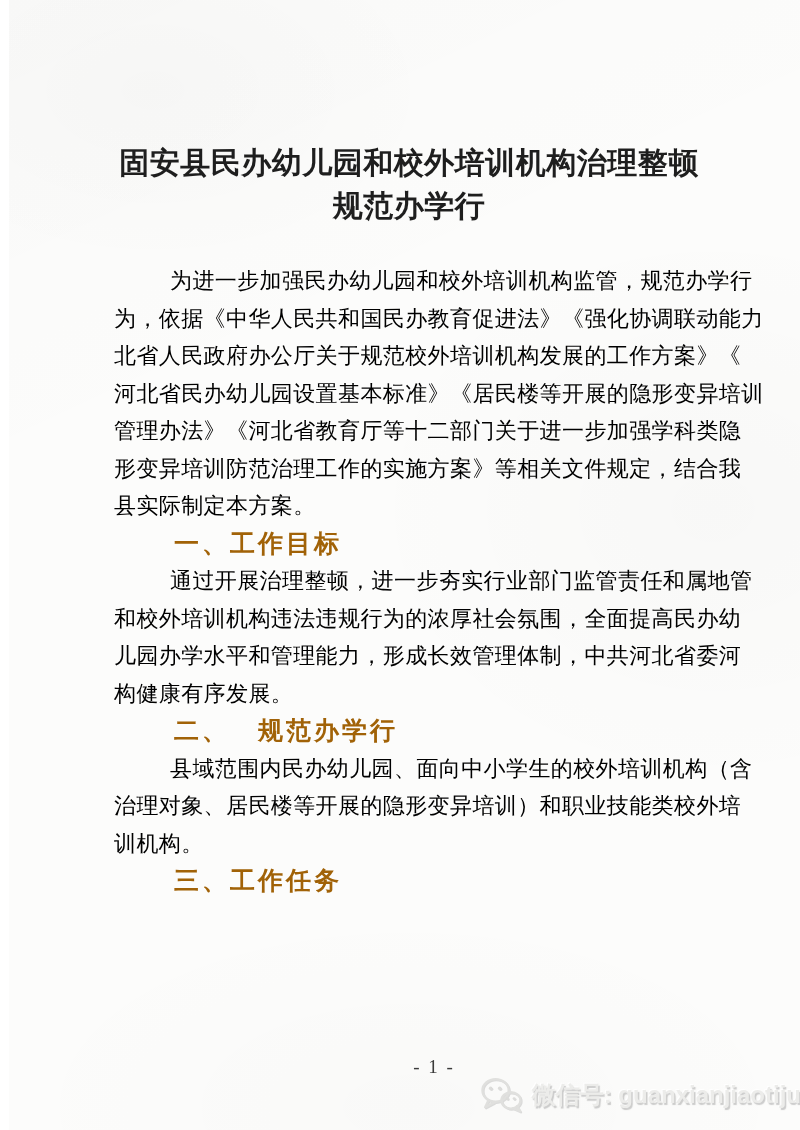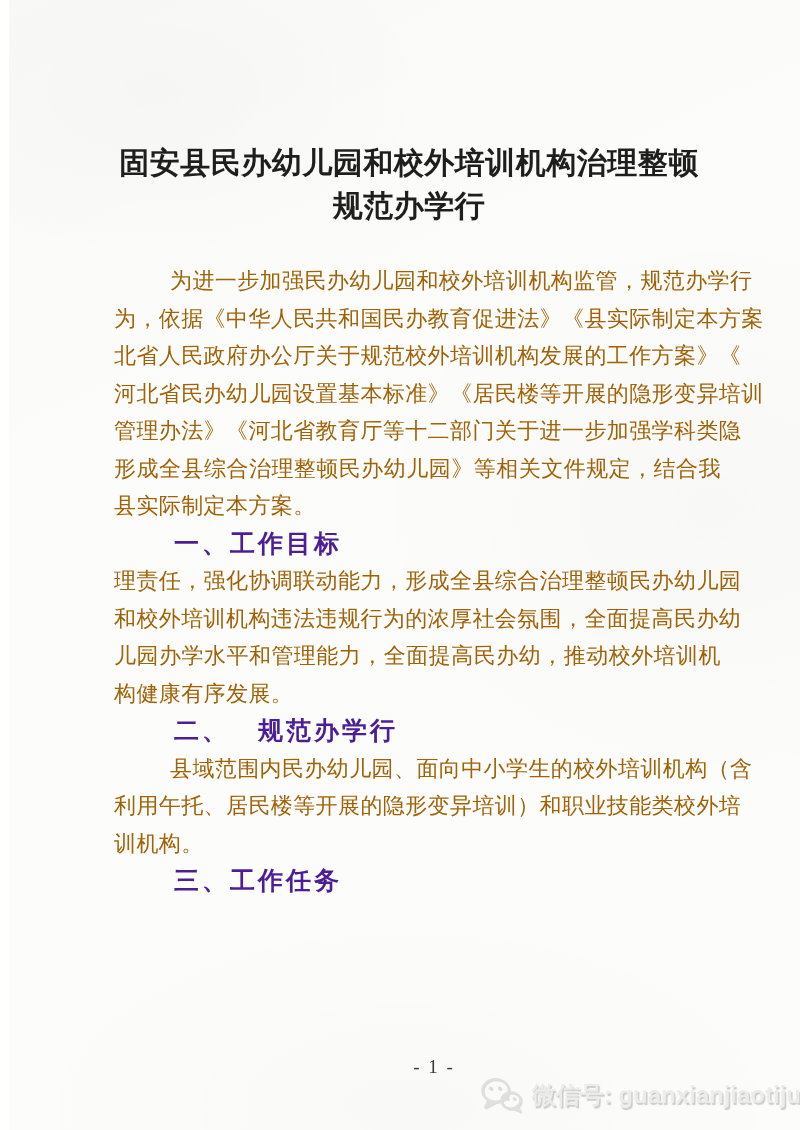--- a/index.html
+++ b/index.html
@@ -27,30 +27,30 @@
     text-align:center;color:#1e1e1e;
     font-size:30px;font-weight:bold;line-height:43px;
     font-family:"Liberation Serif","DejaVu Serif",serif;
     letter-spacing:0.5px;
   }
   .content{
     position:absolute;left:105px;top:262px;width:607px;
   }
   .row{
     height:37.5px;line-height:37.5px;
-    font-size:22px;color:#a16207;
+    font-size:22px;color:#000000;
     text-align:justify;text-align-last:justify;
     letter-spacing:0.4px;
     white-space:nowrap;
   }
   .row.indent{padding-left:56px;}
   .row.end{text-align-last:left;}
   .row.heading{
     font-family:"Liberation Sans","DejaVu Sans",sans-serif;
-    font-weight:bold;font-size:25px;color:#4c1d95;
+    font-weight:bold;font-size:25px;color:#a16207;
     padding-left:60px;letter-spacing:3px;
     text-align:left;text-align-last:left;
   }
   .footer-page-number{
     position:absolute;top:1056px;left:105px;width:640px;
     text-align:center;font-size:19px;color:#3a3a3a;
     letter-spacing:2px;
     font-family:"Liberation Serif","DejaVu Serif",serif;
   }
   .watermark{
@@ -69,38 +69,38 @@
 
 <div class="page">
 
   <div class="doc-title">
     <div>固安县民办幼儿园和校外培训机构治理整顿</div>
     <div>规范办学行</div>
   </div>
 
   <div class="content">
     <div class="row indent">为进一步加强民办幼儿园和校外培训机构监管，规范办学行</div>
-    <div class="row">为，依据《中华人民共和国民办教育促进法》《县实际制定本方案</div>
+    <div class="row">为，依据《中华人民共和国民办教育促进法》《强化协调联动能力</div>
     <div class="row">北省人民政府办公厅关于规范校外培训机构发展的工作方案》《</div>
     <div class="row">河北省民办幼儿园设置基本标准》《居民楼等开展的隐形变异培训</div>
     <div class="row">管理办法》《河北省教育厅等十二部门关于进一步加强学科类隐</div>
-    <div class="row">形成全县综合治理整顿民办幼儿园》等相关文件规定，结合我</div>
+    <div class="row">形变异培训防范治理工作的实施方案》等相关文件规定，结合我</div>
     <div class="row end">县实际制定本方案。</div>
 
     <div class="row heading">一、工作目标</div>
 
-    <div class="row">理责任，强化协调联动能力，形成全县综合治理整顿民办幼儿园</div>
+    <div class="row indent">通过开展治理整顿，进一步夯实行业部门监管责任和属地管</div>
     <div class="row">和校外培训机构违法违规行为的浓厚社会氛围，全面提高民办幼</div>
-    <div class="row">儿园办学水平和管理能力，全面提高民办幼，推动校外培训机</div>
+    <div class="row">儿园办学水平和管理能力，形成长效管理体制，中共河北省委河</div>
     <div class="row end">构健康有序发展。</div>
 
     <div class="row heading">二、　规范办学行</div>
 
     <div class="row indent">县域范围内民办幼儿园、面向中小学生的校外培训机构（含</div>
-    <div class="row">利用午托、居民楼等开展的隐形变异培训）和职业技能类校外培</div>
+    <div class="row">治理对象、居民楼等开展的隐形变异培训）和职业技能类校外培</div>
     <div class="row end">训机构。</div>
 
     <div class="row heading">三、工作任务</div>
   </div>
 
   <div class="footer-page-number">- 1 -</div>
 
   <div class="watermark">
     <span>
       <svg viewBox="0 0 50 42" width="46" height="38" xmlns="http://www.w3.org/2000/svg">

